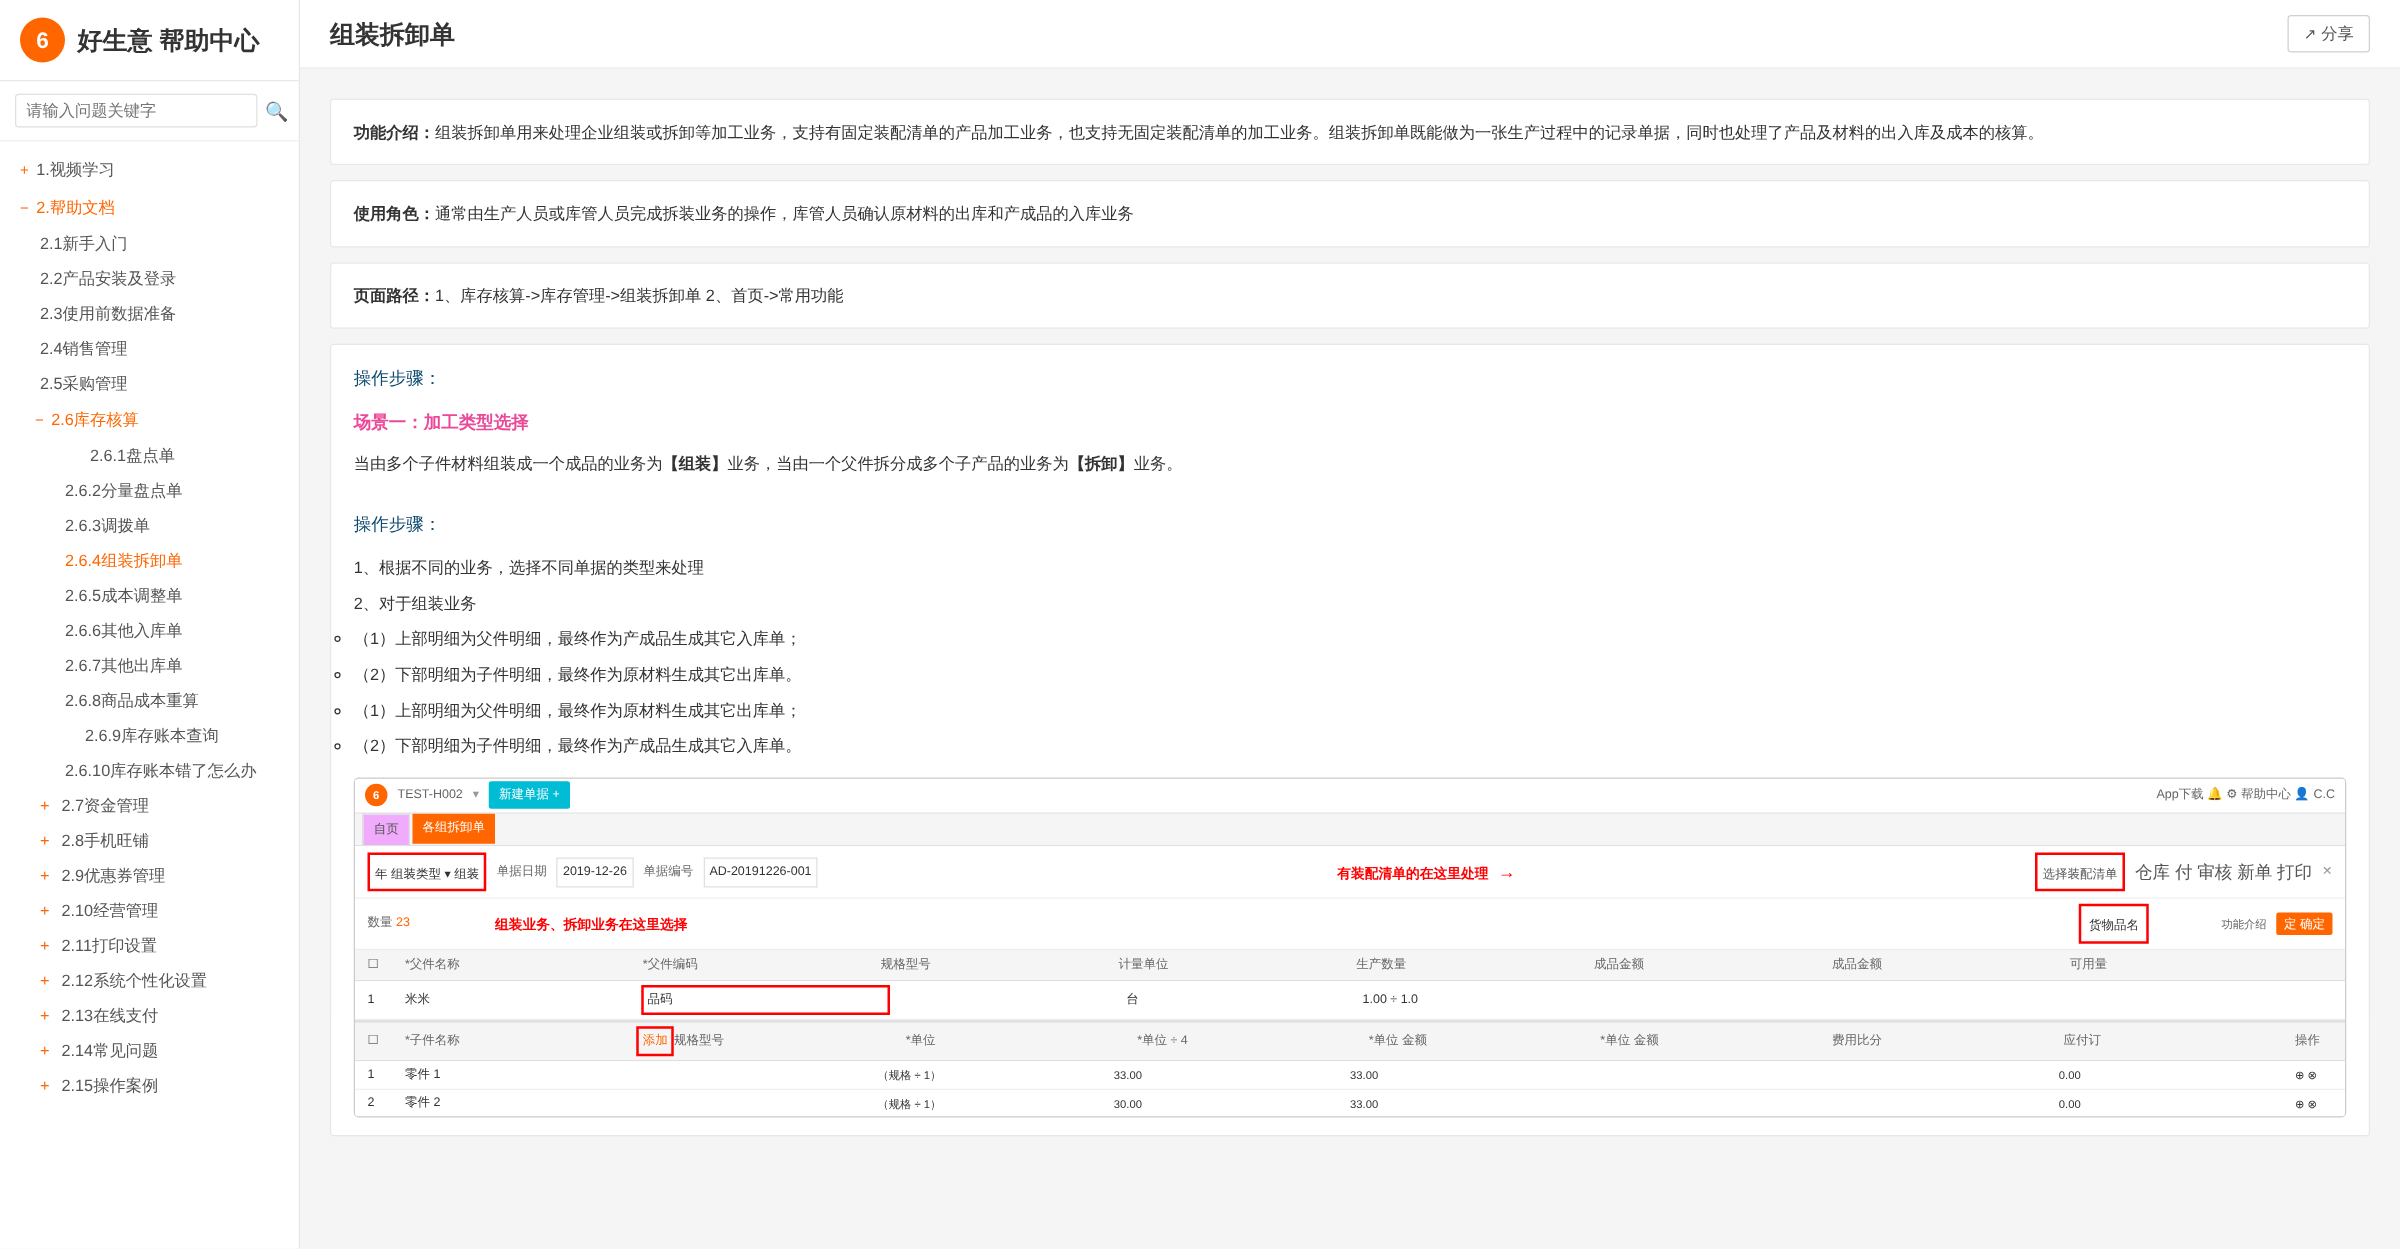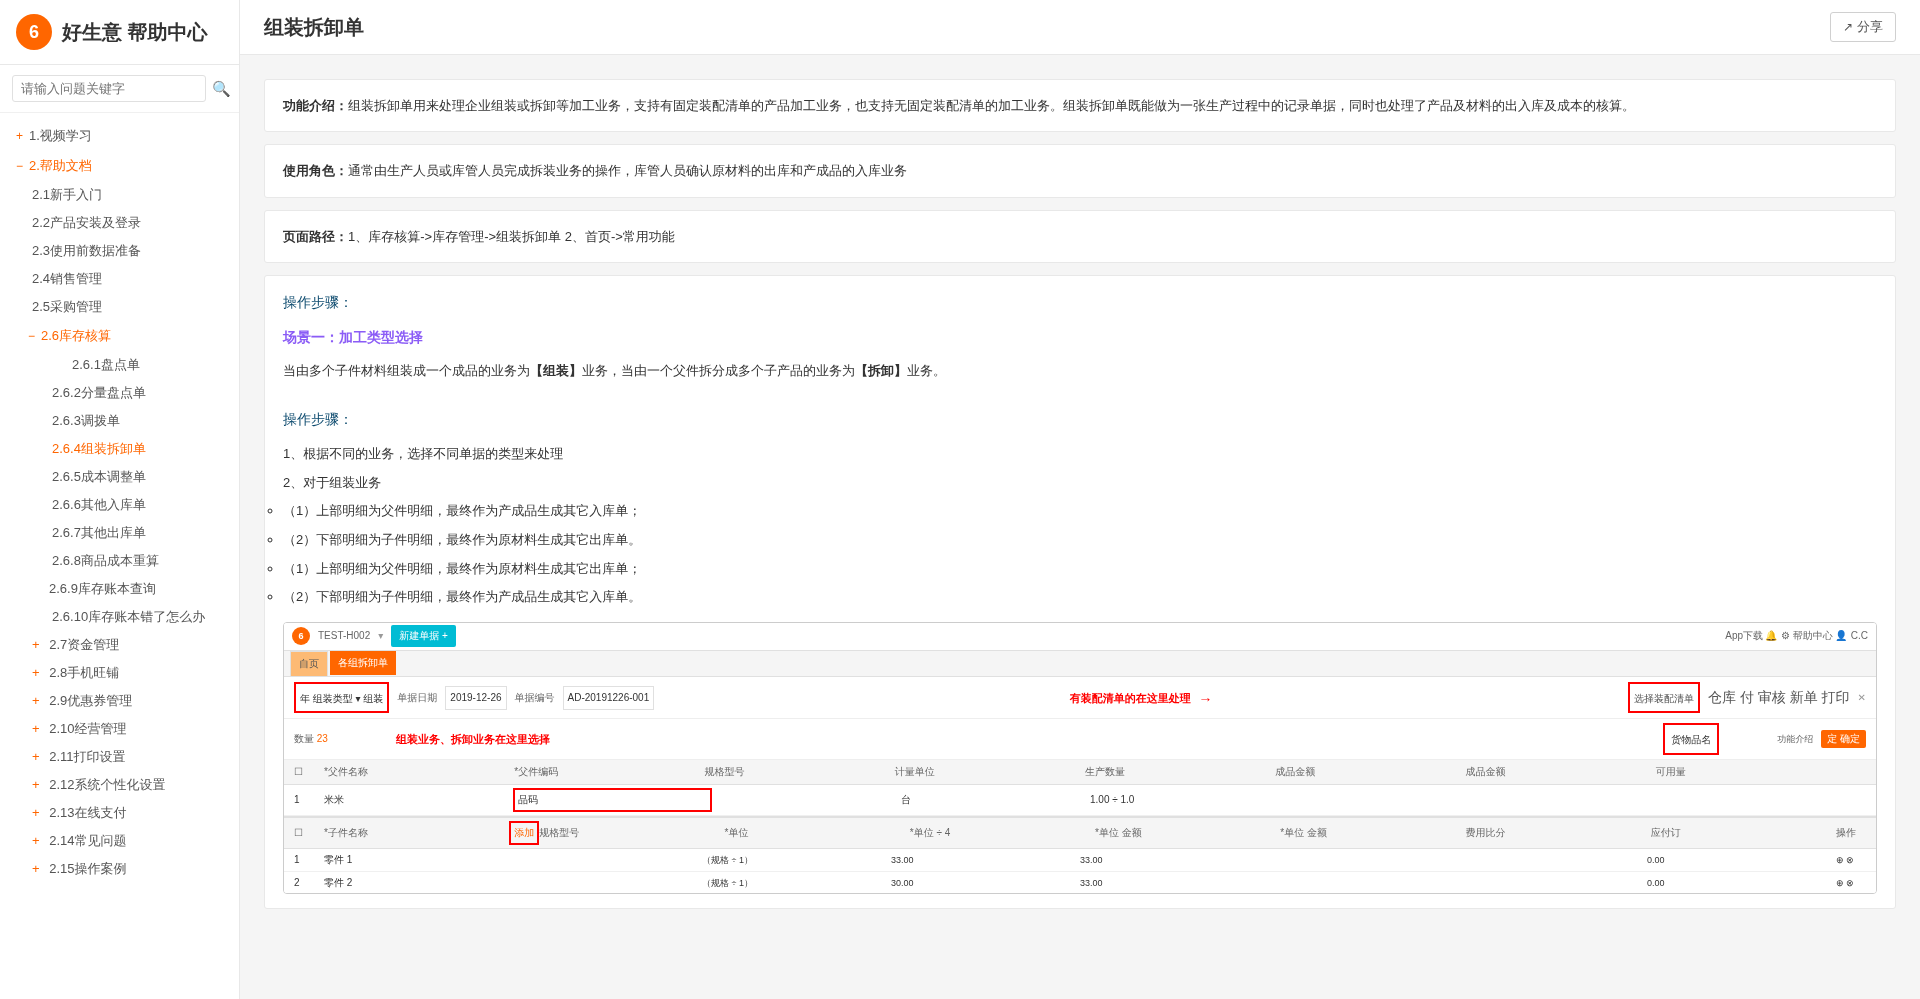--- a/index.html
+++ b/index.html
@@ -163,21 +163,21 @@
     .section-title {
       font-weight: normal;
       font-size: 14px;
       margin-bottom: 10px;
       color: #0c4a6e;
     }
 
     .scene-title {
       font-weight: bold;
       font-size: 14px;
-      color: #8b5cf6;
+      color: #ec4899;
       margin-bottom: 8px;
     }
 
     .content-text {
       font-size: 13px;
       color: #333;
       line-height: 1.9;
     }
 
     ol.steps {
@@ -275,21 +275,21 @@
     </div>
     <div class="nav-sub-item" style="padding-left:52px;">
       <span>2.6.6其他入库单</span>
     </div>
     <div class="nav-sub-item" style="padding-left:52px;">
       <span>2.6.7其他出库单</span>
     </div>
     <div class="nav-sub-item" style="padding-left:52px;">
       <span>2.6.8商品成本重算</span>
     </div>
-    <div class="nav-sub-item" style="padding-left:49px;">
+    <div class="nav-sub-item" style="padding-left:68px;">
       <span>2.6.9库存账本查询</span>
     </div>
     <div class="nav-sub-item" style="padding-left:52px;">
       <span>2.6.10库存账本错了怎么办</span>
     </div>
 
     <div class="nav-sub-item">
       <span class="prefix" style="color:#f60; margin-right:6px;">+</span>
       <span>2.7资金管理</span>
     </div>
@@ -384,21 +384,21 @@
           <div style="background:#fff; height:28px; border-bottom:1px solid #e0e0e0; display:flex; align-items:center; padding:0 8px; gap:8px;">
             <div style="width:18px;height:18px;background:#f60;border-radius:50%;display:flex;align-items:center;justify-content:center;color:#fff;font-size:9px;font-weight:bold;">6</div>
             <span style="font-size:10px;color:#666;">TEST-H002</span>
             <span style="font-size:10px;color:#999;">▾</span>
             <div style="background:#00bcd4;color:#fff;padding:2px 8px;border-radius:2px;font-size:10px;cursor:pointer;">新建单据 +</div>
             <div style="flex:1;"></div>
             <span style="font-size:10px;color:#666;">App下载 🔔 ⚙ 帮助中心 👤 C.C</span>
           </div>
 
           <div style="background:#f5f5f5; height:26px; border-bottom:1px solid #e0e0e0; display:flex; align-items:center; padding:0 6px; gap:2px;">
-            <span style="font-size:10px;color:#555;padding:3px 8px;background:#fdba74;border:1px solid #e0e0e0;border-bottom:none;">自页</span>
+            <span style="font-size:10px;color:#555;padding:3px 8px;background:#f0abfc;border:1px solid #e0e0e0;border-bottom:none;">自页</span>
             <span style="font-size:10px;color:#fff;padding:3px 8px;background:#f60;">各组拆卸单</span>
           </div>
 
           <div style="background:#fff; padding:5px 10px; border-bottom:1px solid #eee; display:flex; align-items:center; gap:8px; flex-wrap:wrap;">
             <div style="border:2px solid red; padding:2px 4px; display:inline-block;">
               <span style="font-size:10px;color:#333;">年 组装类型 ▾ 组装</span>
             </div>
             <span style="font-size:10px;color:#666;">单据日期</span>
             <span style="font-size:10px;color:#333;border:1px solid #e0e0e0;padding:2px 4px;">2019-12-26</span>
             <span style="font-size:10px;color:#666;">单据编号</span>

